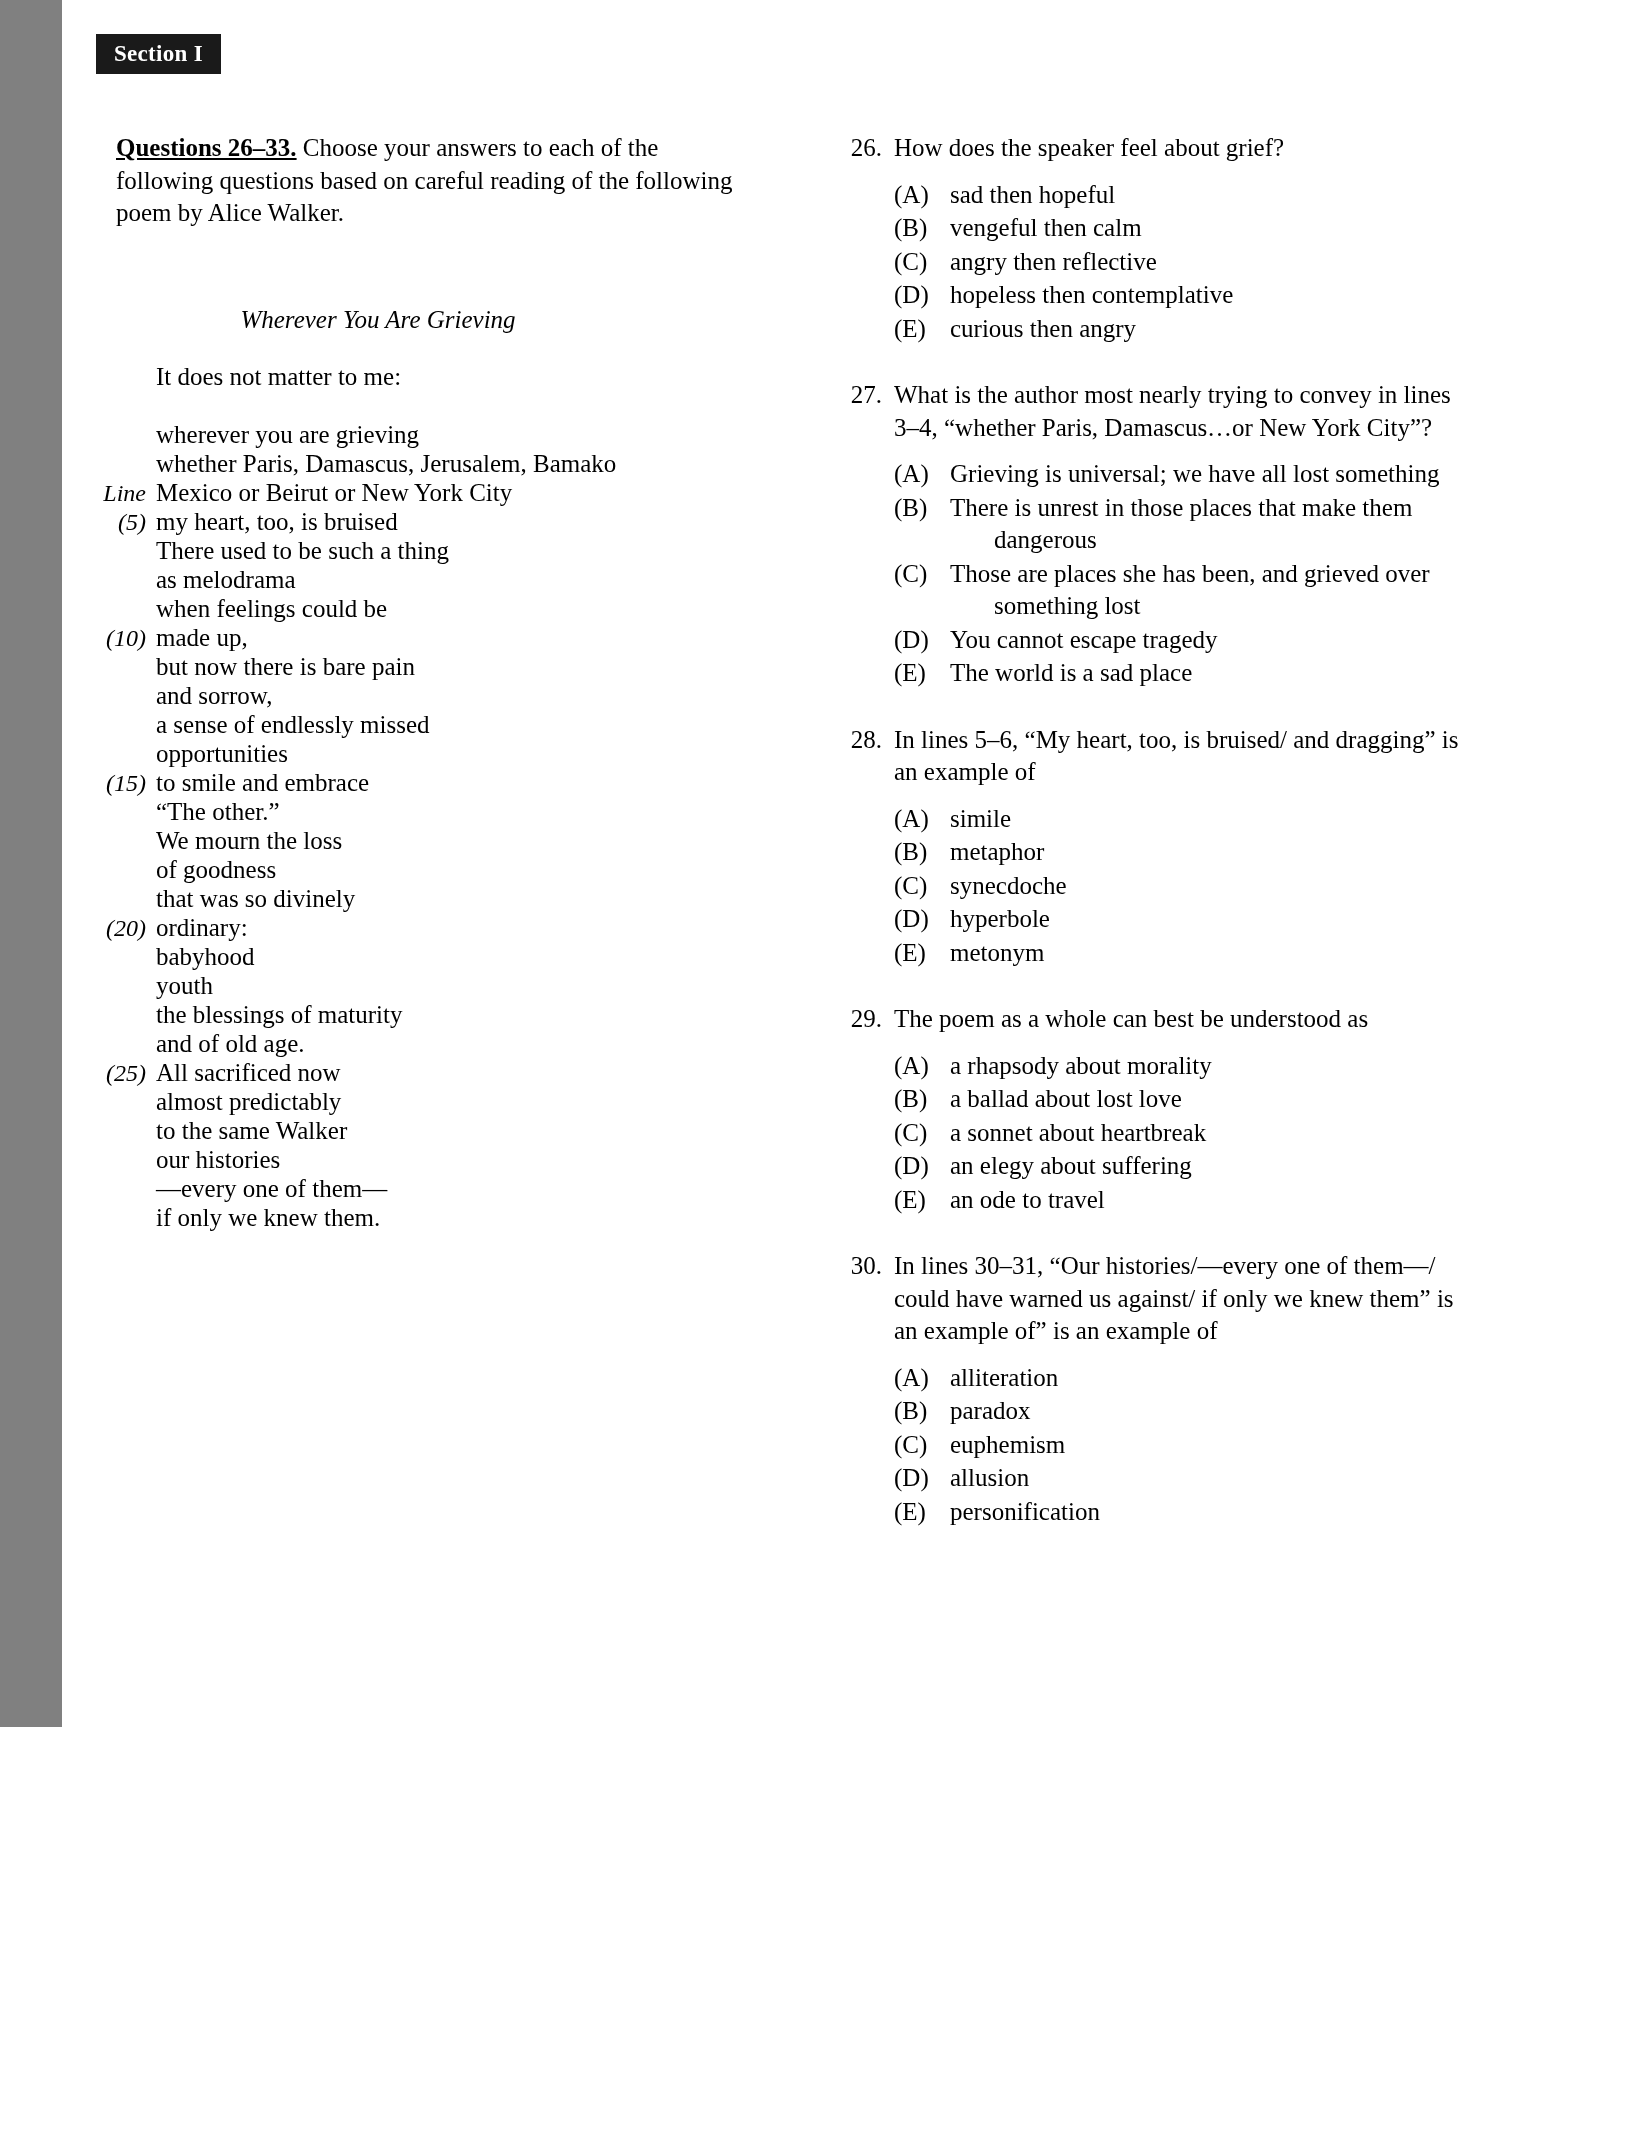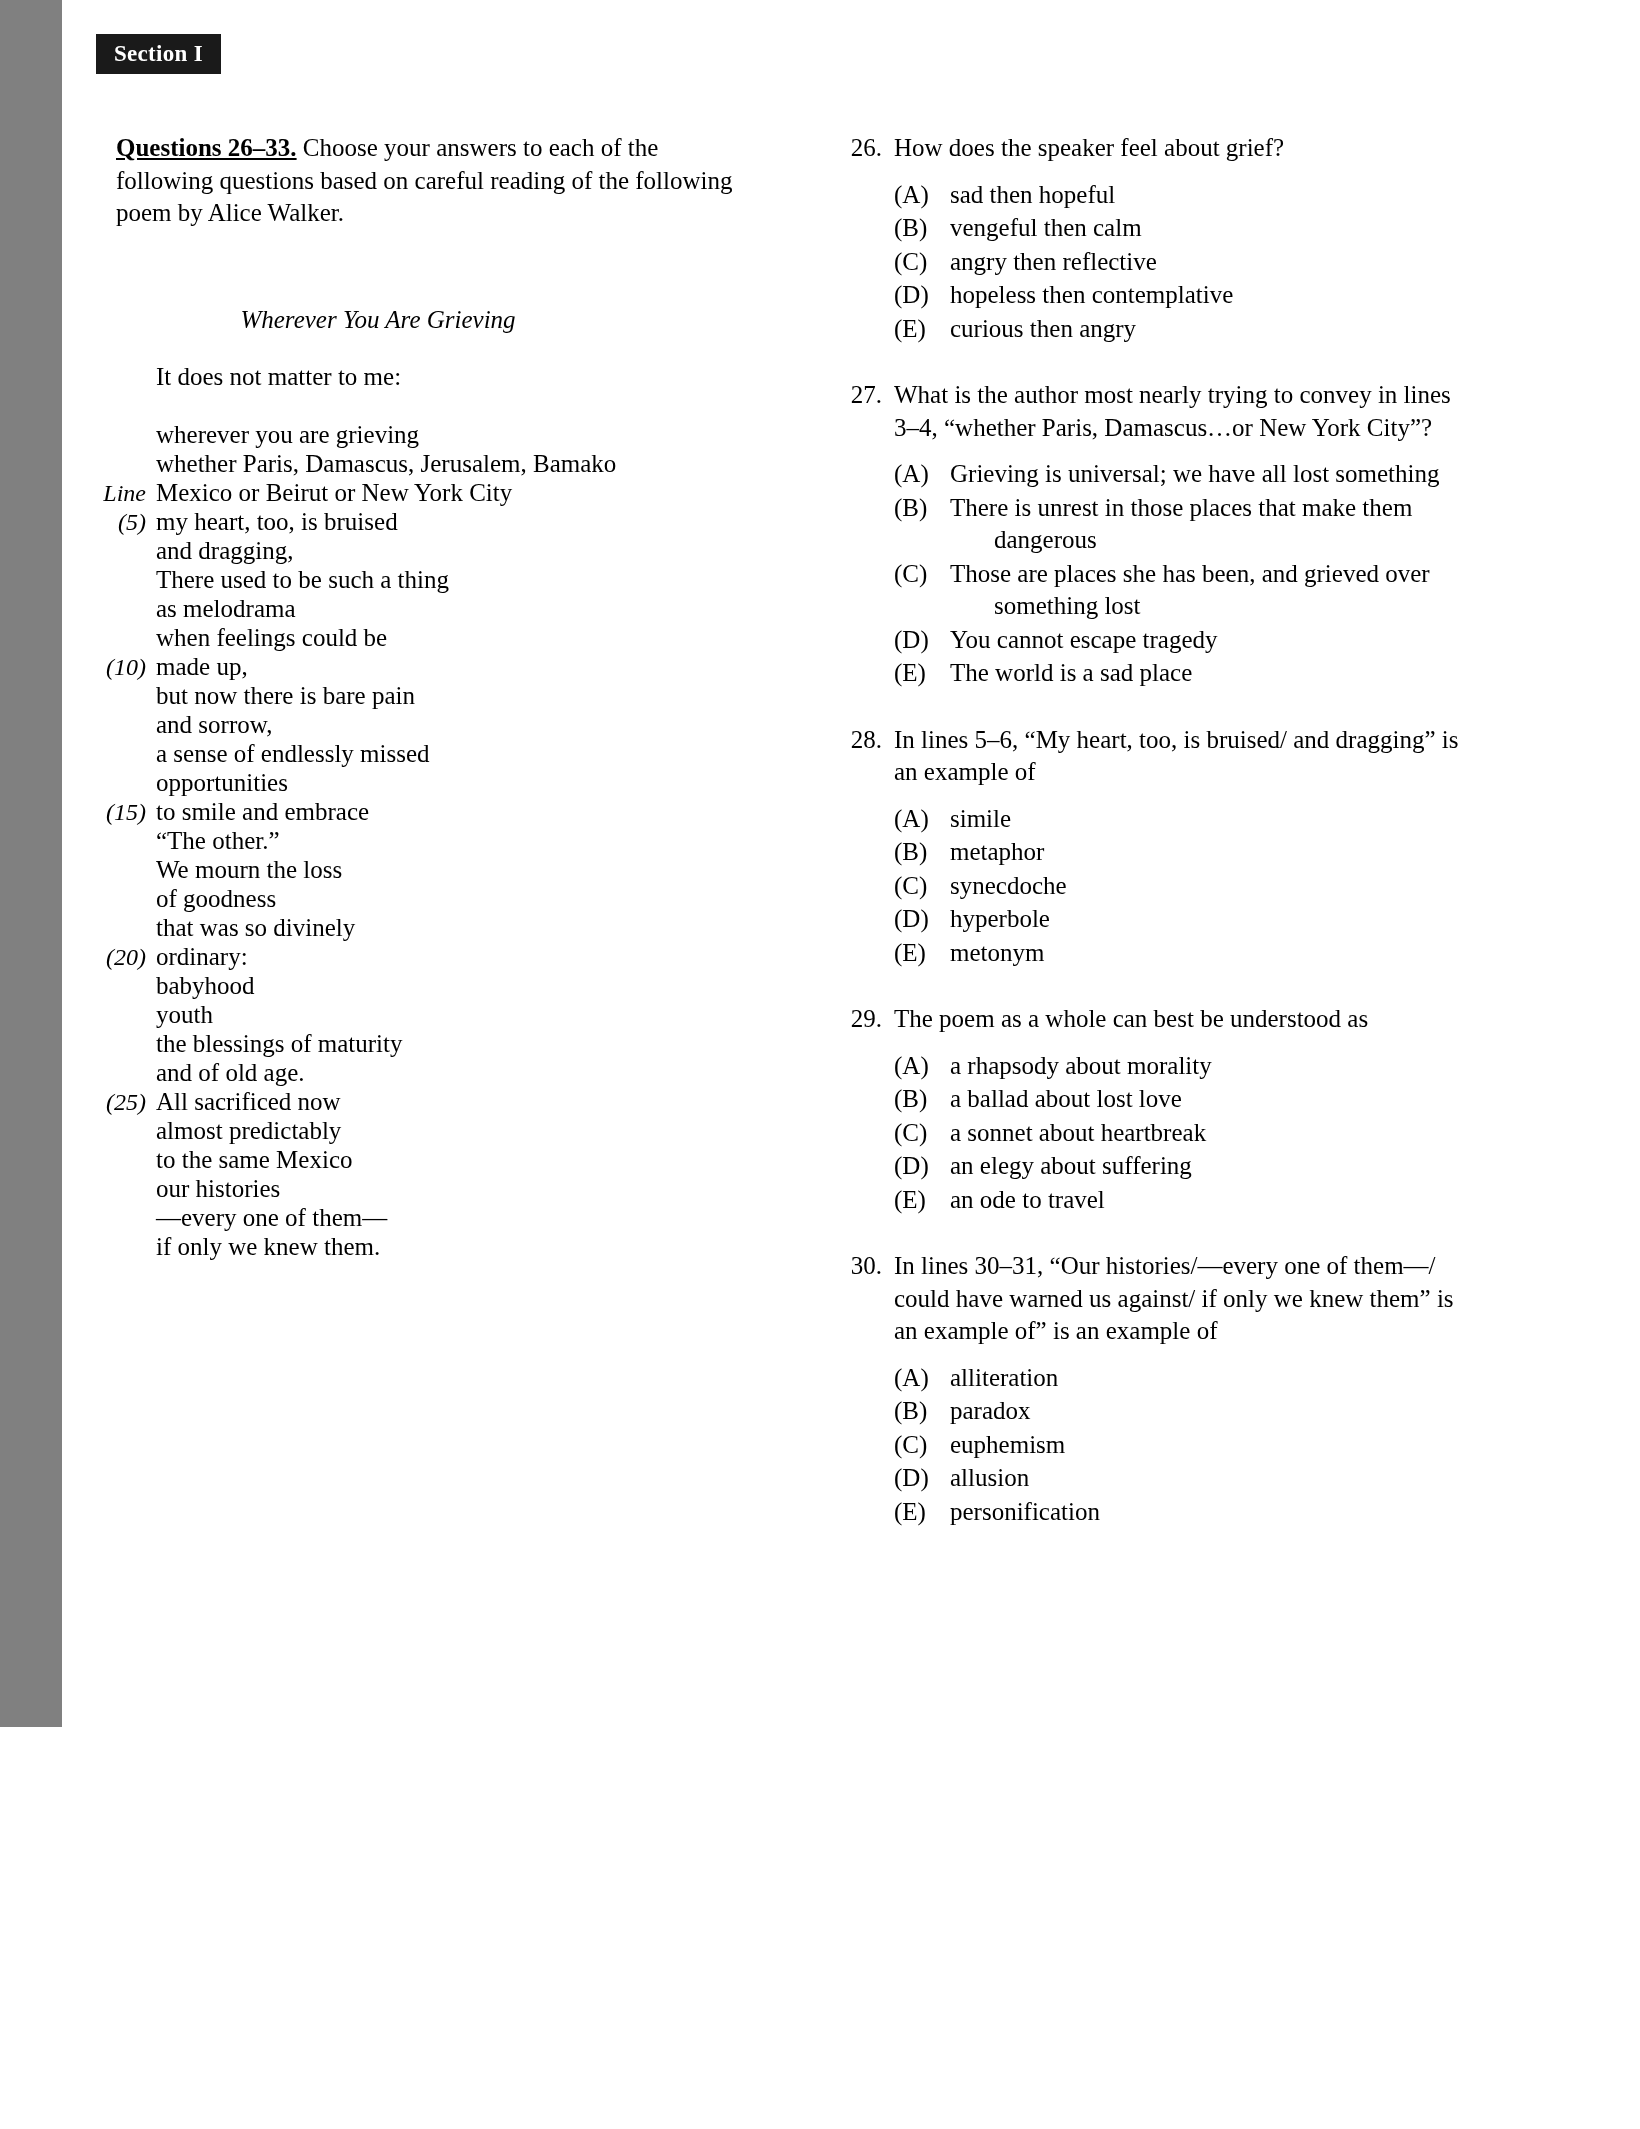--- a/index.html
+++ b/index.html
@@ -228,24 +228,20 @@
           <div class="poem-line">
             <span class="line-num">Line</span>
             <span class="line-text">Mexico or Beirut or New York City</span>
           </div>
           <div class="poem-line">
             <span class="line-num">(5)</span>
             <span class="line-text">my heart, too, is bruised</span>
           </div>
           <div class="poem-line">
             <span class="line-num"></span>
-            <span class="line-text">and dragging,</span>
-          </div>
-          <div class="poem-line">
-            <span class="line-num"></span>
             <span class="line-text">There used to be such a thing</span>
           </div>
           <div class="poem-line">
             <span class="line-num"></span>
             <span class="line-text">as melodrama</span>
           </div>
           <div class="poem-line">
             <span class="line-num"></span>
             <span class="line-text">when feelings could be</span>
           </div>
@@ -312,21 +308,21 @@
           <div class="poem-line">
             <span class="line-num">(25)</span>
             <span class="line-text">All sacrificed now</span>
           </div>
           <div class="poem-line">
             <span class="line-num"></span>
             <span class="line-text">almost predictably</span>
           </div>
           <div class="poem-line">
             <span class="line-num"></span>
-            <span class="line-text">to the same Mexico</span>
+            <span class="line-text">to the same Walker</span>
           </div>
           <div class="poem-line">
             <span class="line-num"></span>
             <span class="line-text">our histories</span>
           </div>
           <div class="poem-line">
             <span class="line-num"></span>
             <span class="line-text">—every one of them—</span>
           </div>
           <div class="poem-line">

